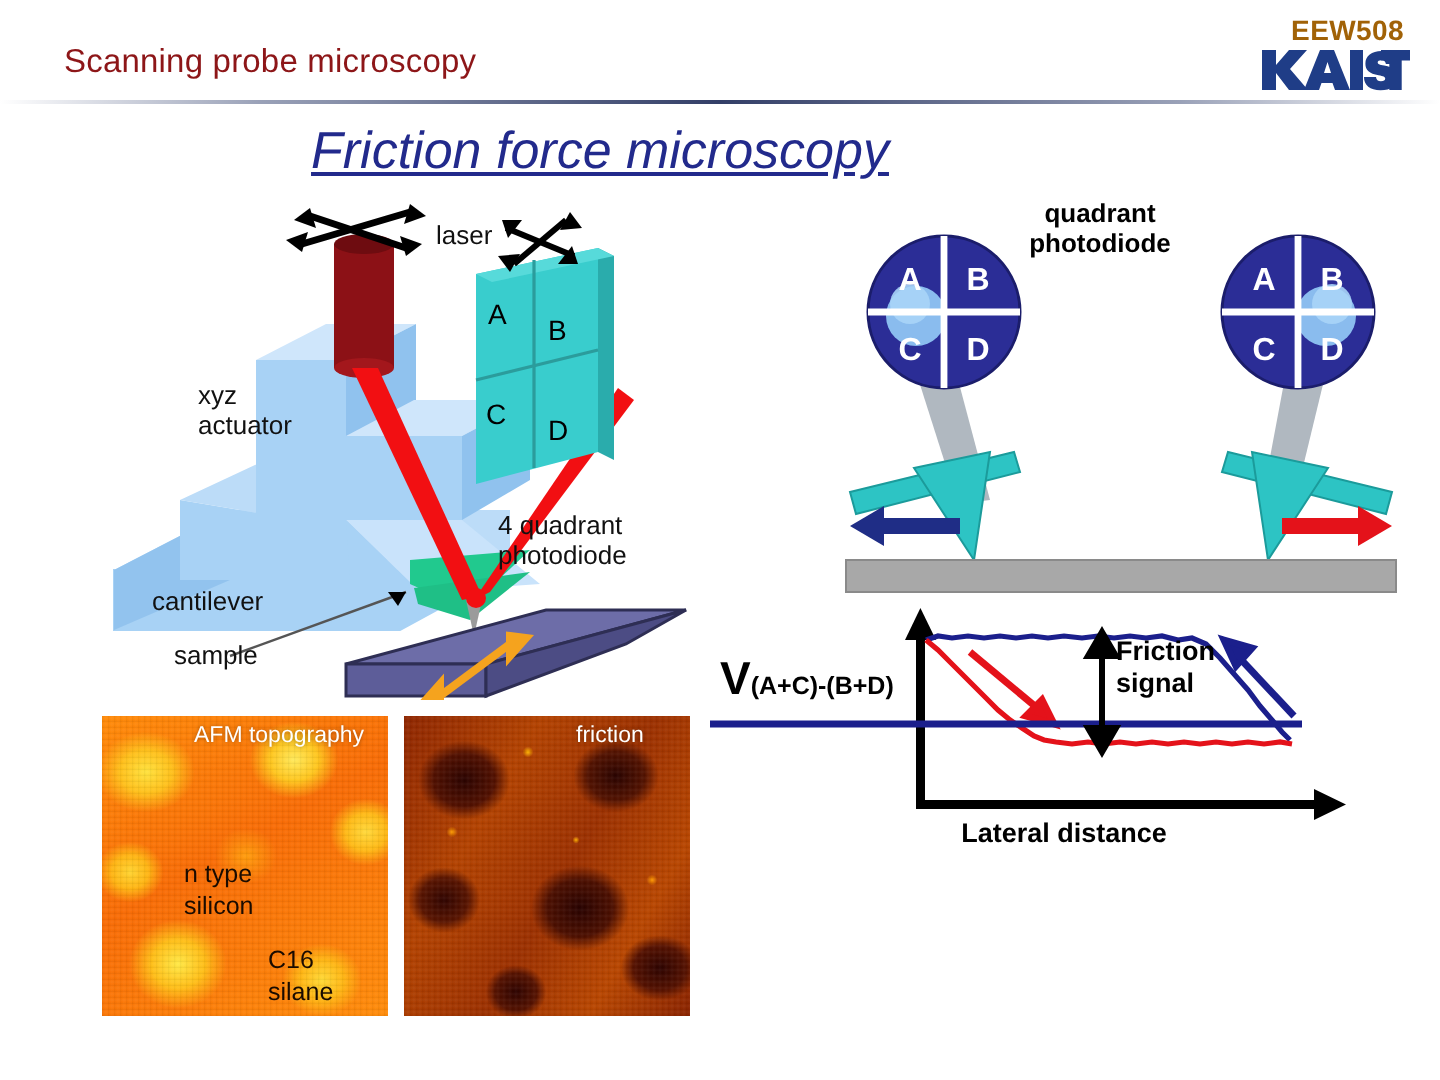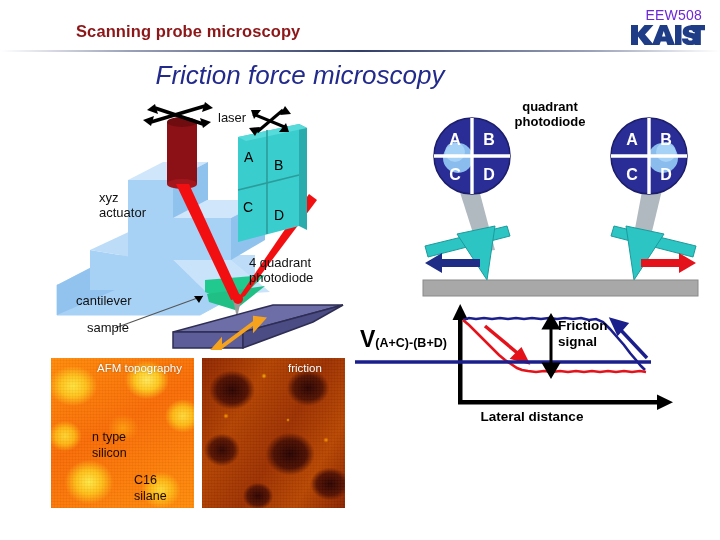--- a/index.html
+++ b/index.html
@@ -20,32 +20,31 @@
     left: 0; top: 0;
     width: 720px; height: 540px;
     background: #ffffff;
   }
 
   
   .hdr-title {
     position: absolute;
     left: 32px; top: 22px;
     font-size: 16.5px;
-    font-weight: bold;
+    font-weight: normal;
     color: #8d1618;
     letter-spacing: 0.1px;
     white-space: nowrap;
-    margin-left: 44px;
   }
   .hdr-course {
     position: absolute;
     right: 18px; top: 7px;
     font-size: 14px;
-    font-weight: normal;
-    color: #6d28d9;
+    font-weight: bold;
+    color: #a16207;
     letter-spacing: 0.2px;
   }
   .kaist-logo {
     position: absolute;
     right: 15px; top: 23px;
     width: 75px; height: 24px;
   }
   .hdr-rule {
     position: absolute;
     left: 0; top: 50px;
@@ -62,20 +61,21 @@
   .slide-title {
     position: absolute;
     left: 0; top: 60px;
     width: 600px;
     text-align: center;
     font-size: 26px;
     font-style: italic;
     font-weight: normal;
     color: #222a8c;
     font-family: "Liberation Sans", sans-serif;
+    text-decoration: underline;
   }
 
   
   .lbl {
     position: absolute;
     font-size: 13px;
     color: #111;
     line-height: 1.18;
     white-space: pre;
   }

